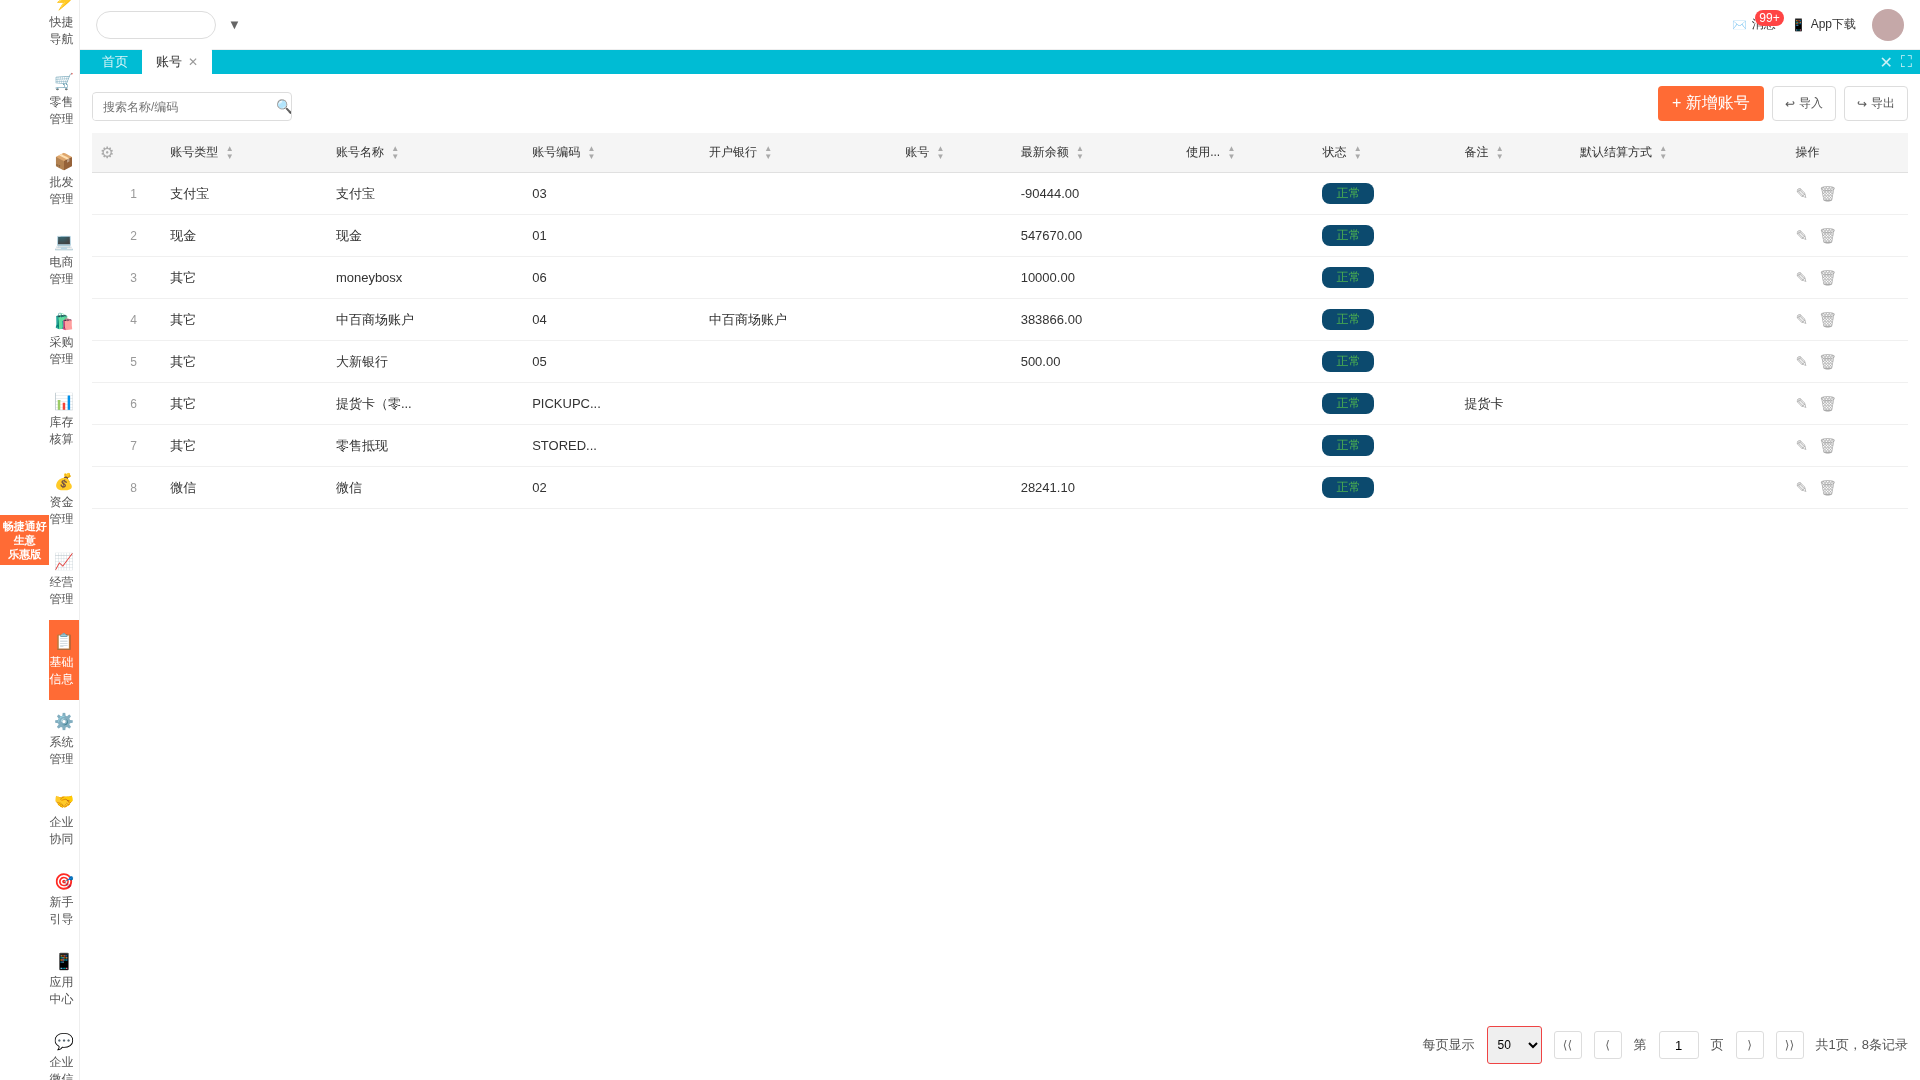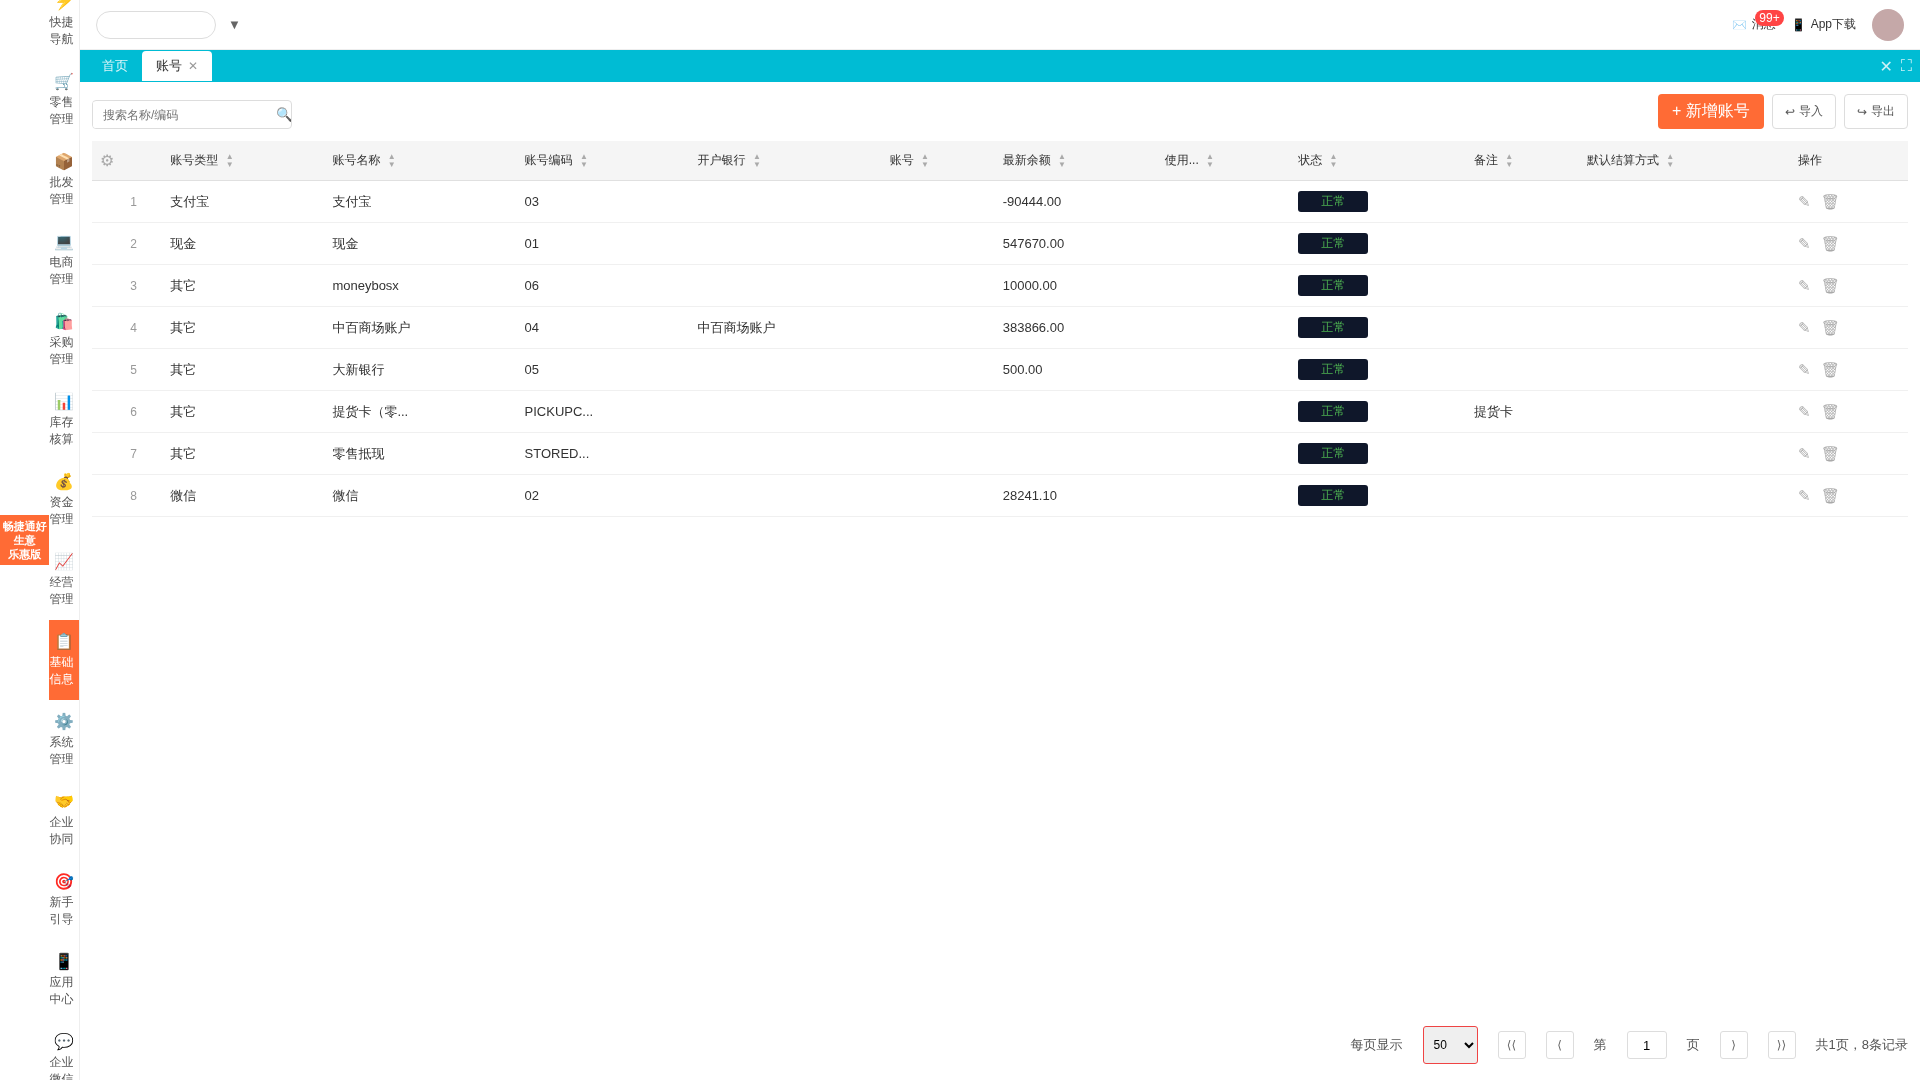--- a/index.html
+++ b/index.html
@@ -21,21 +21,21 @@
     .topbar-left { display: flex; align-items: center; gap: 12px; }
     .topbar-search { width: 120px; height: 28px; border: 1px solid #ddd; border-radius: 14px; padding: 0 10px; font-size: 12px; outline: none; }
     .topbar-dropdown { display: flex; align-items: center; gap: 4px; cursor: pointer; color: #666; }
     .topbar-right { display: flex; align-items: center; gap: 16px; }
     .topbar-msg { display: flex; align-items: center; gap: 4px; font-size: 12px; color: #333; position: relative; cursor: pointer; }
     .badge { background: #ff4444; color: white; font-size: 12px; border-radius: 8px; padding: 1px 4px; position: absolute; top: -6px; right: -8px; }
     .topbar-app { display: flex; align-items: center; gap: 4px; font-size: 12px; color: #333; cursor: pointer; }
     .avatar { width: 32px; height: 32px; border-radius: 50%; background: #ddd; overflow: hidden; }
 
     
-    .tabbar { height: 32px; background: #00bcd4; display: flex; align-items: center; padding: 0 8px; flex-shrink: 0; }
+    .tabbar { height: 24px; background: #00bcd4; display: flex; align-items: center; padding: 0 8px; flex-shrink: 0; }
     .tab { height: 30px; padding: 0 14px; display: flex; align-items: center; gap: 6px; border-radius: 4px 4px 0 0; font-size: 13px; cursor: pointer; color: rgba(255,255,255,0.85); }
     .tab.active { background: white; color: #333; }
     .tab-close { font-size: 12px; color: #999; cursor: pointer; line-height: 1; }
     .tab-actions { margin-left: auto; display: flex; gap: 8px; }
     .tab-action-btn { color: white; font-size: 16px; cursor: pointer; opacity: 0.8; }
 
     
     .content { flex: 1; background: white; display: flex; flex-direction: column; overflow: hidden; padding: 12px; }
 
     
@@ -48,28 +48,28 @@
     .btn-import, .btn-export { background: white; color: #555; border: 1px solid #ddd; padding: 7px 12px; border-radius: 4px; cursor: pointer; font-size: 12px; display: flex; align-items: center; gap: 4px; }
 
     
     .table-container { flex: 1; overflow: auto; }
     table { width: 100%; border-collapse: collapse; }
     th { background: #f5f5f5; padding: 10px 8px; text-align: left; font-size: 12px; color: #333; font-weight: 500; border-bottom: 1px solid #e0e0e0; white-space: nowrap; }
     th .sort-btns { display: inline-flex; flex-direction: column; gap: 0; margin-left: 4px; vertical-align: middle; }
     th .sort-btns span { font-size: 8px; line-height: 1; color: #aaa; }
     td { padding: 10px 8px; font-size: 13px; color: #333; border-bottom: 1px solid #f0f0f0; }
     .row-num { color: #999; font-size: 12px; }
-    .status-badge { background: #0f172a; color: #4caf50; padding: 2px 23px; border-radius: 3px; font-size: 12px; display: inline-block; }
+    .status-badge { background: #0c4a6e; color: #4caf50; padding: 2px 14px; border-radius: 8px; font-size: 12px; display: inline-block; }
     .action-icons { display: flex; gap: 10px; align-items: center; }
     .action-icon { color: #aaa; cursor: pointer; font-size: 15px; }
     .settings-col { width: 30px; }
     .gear-icon { color: #aaa; font-size: 16px; cursor: pointer; }
 
     
-    .pagination { display: flex; align-items: center; justify-content: flex-end; padding: 12px 0 4px; gap: 20px; font-size: 13px; color: #555; flex-shrink: 0; }
+    .pagination { display: flex; align-items: center; justify-content: flex-end; padding: 12px 0 4px; gap: 12px; font-size: 13px; color: #555; flex-shrink: 0; }
     .page-size-select { border: 1px solid #ef4444; border-radius: 3px; padding: 10px 6px; font-size: 12px; }
     .page-nav-btn { width: 28px; height: 28px; border: 1px solid #ddd; border-radius: 3px; background: white; cursor: pointer; display: flex; align-items: center; justify-content: center; color: #666; font-size: 12px; }
     .page-nav-btn:disabled { color: #ccc; cursor: default; }
     .page-input { width: 40px; height: 28px; border: 1px solid #ddd; border-radius: 3px; text-align: center; font-size: 13px; }
   </style>
 </head>
 <body>
 
 <div class="sidebar">
   <div class="sidebar-logo">

